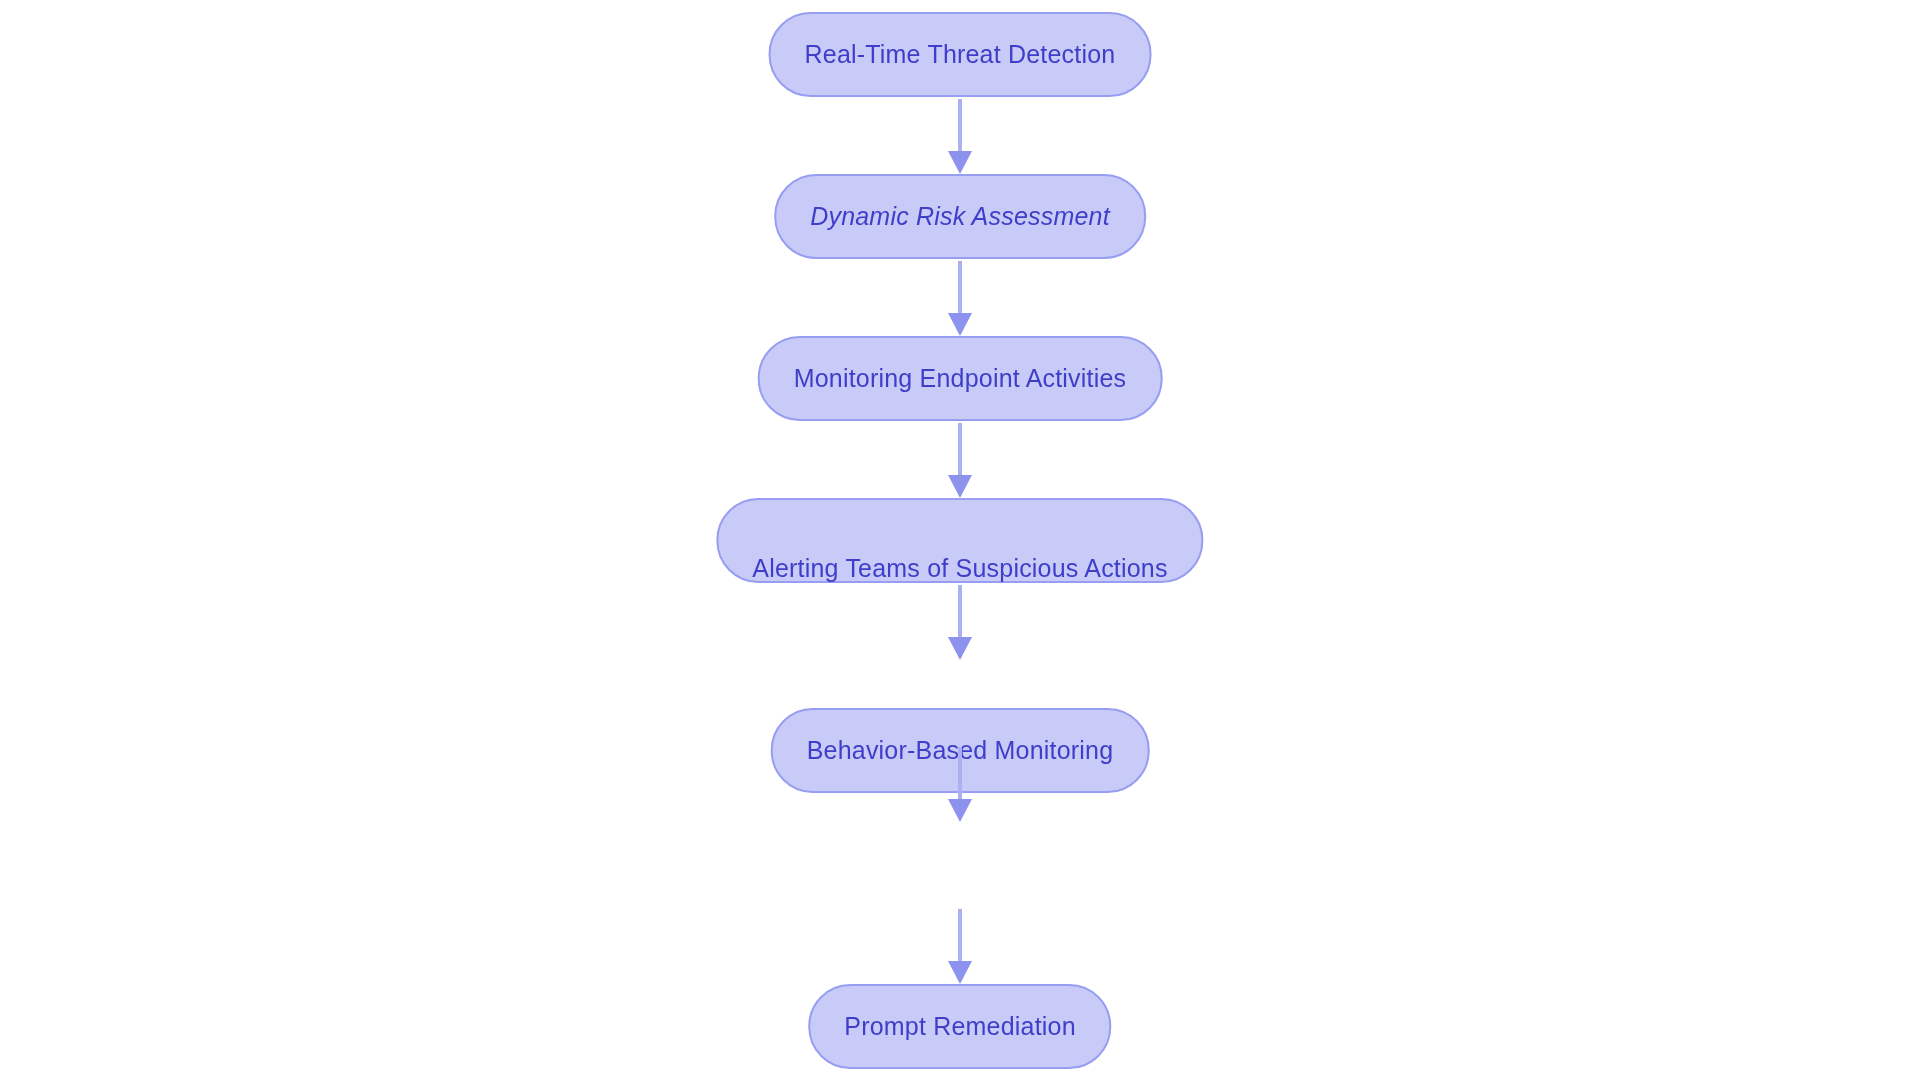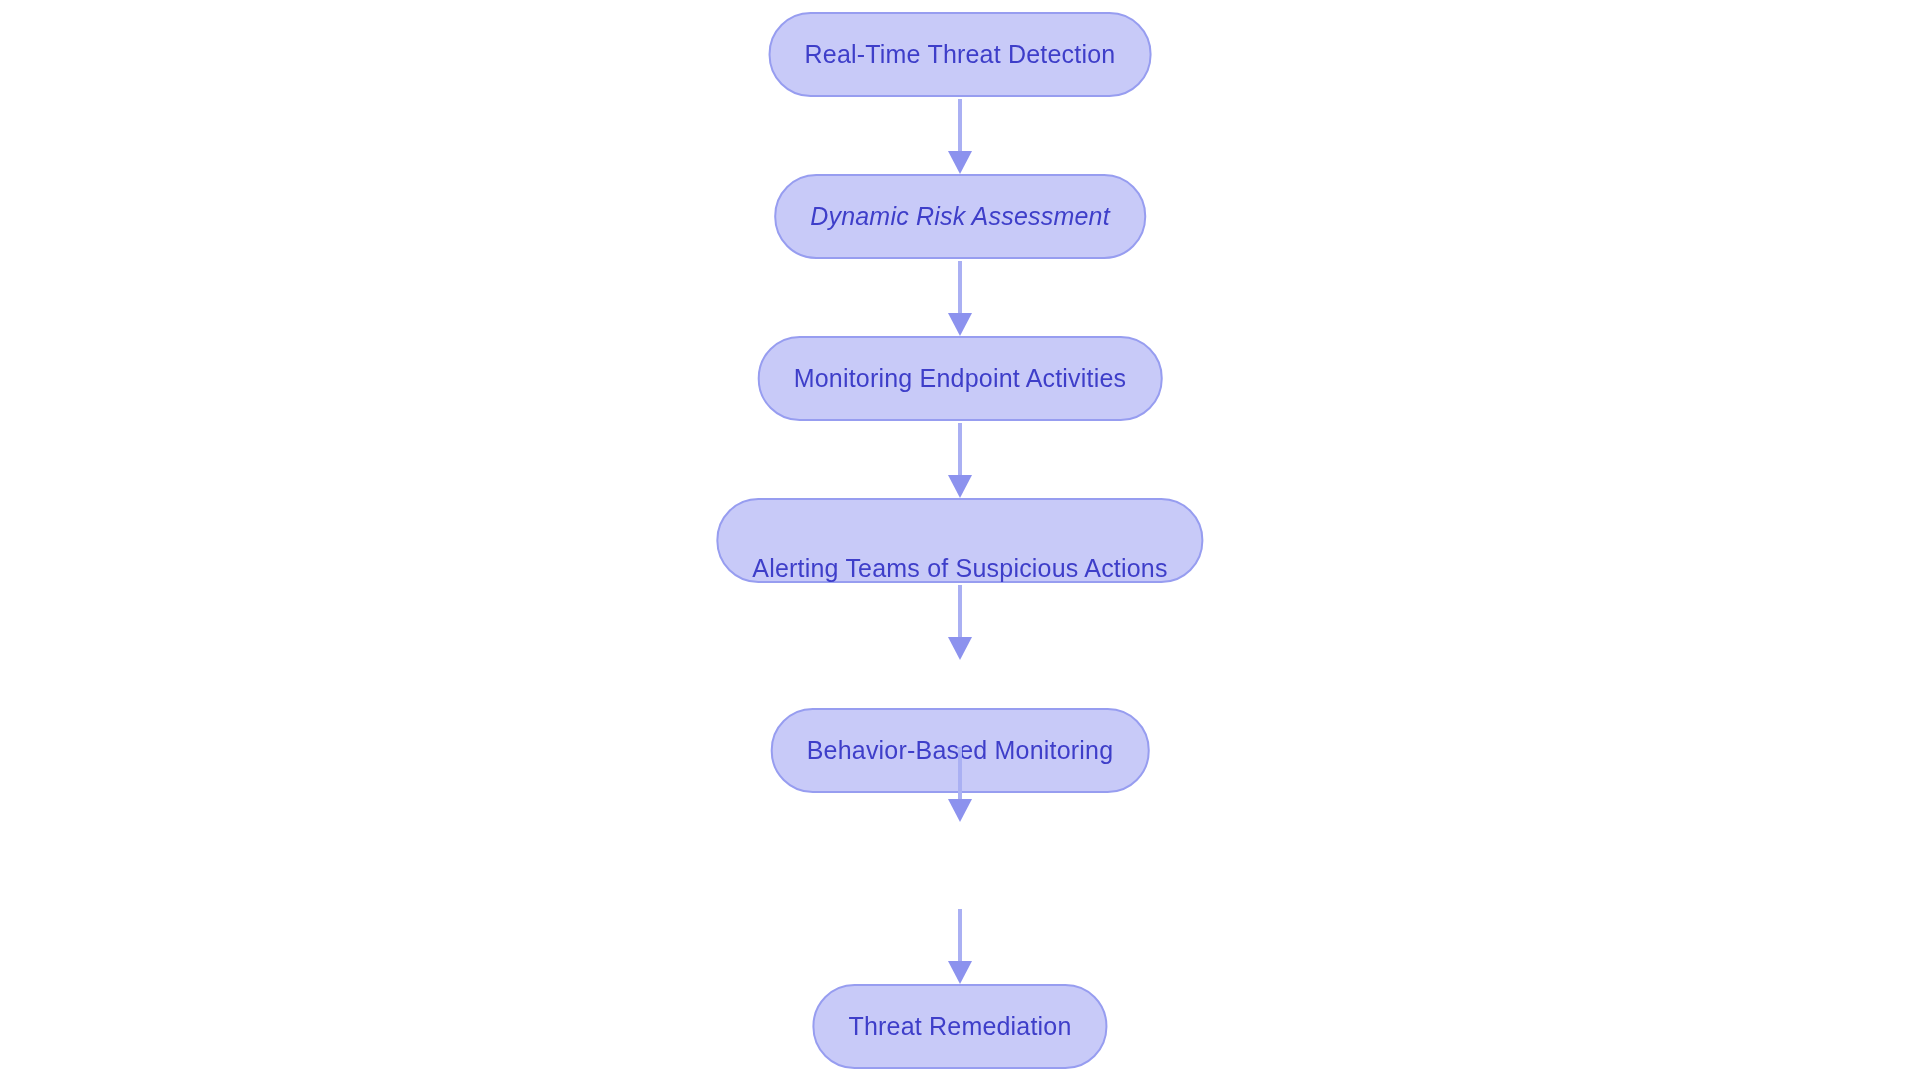--- a/index.html
+++ b/index.html
@@ -121,16 +121,16 @@
     <span class="head"></span>
   </div>
 
 
   <div class="arrow" style="top:909px;height:75px;">
     <span class="shaft"></span>
     <span class="head"></span>
   </div>
 
   <div class="node" style="top:984px;">
-    <span class="node-label">Threat Remediation</span>
+    <span class="node-label">Prompt Remediation</span>
   </div>
 
 </div>
 
 </body></html>

